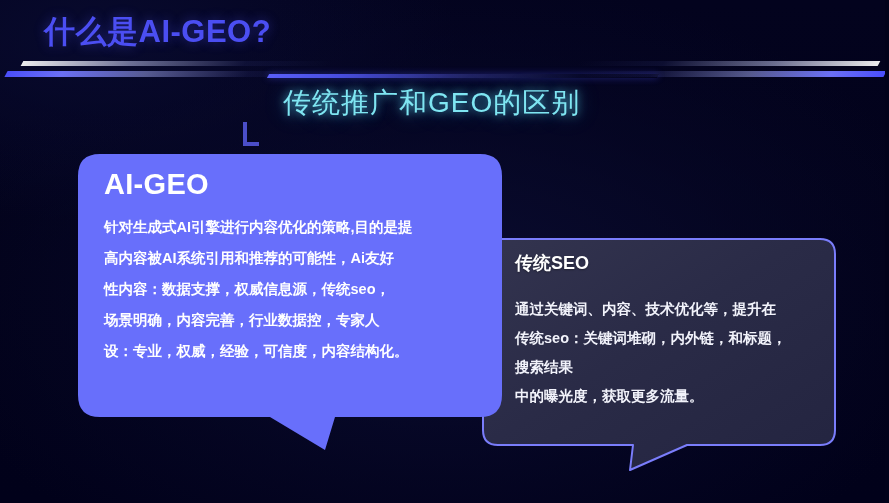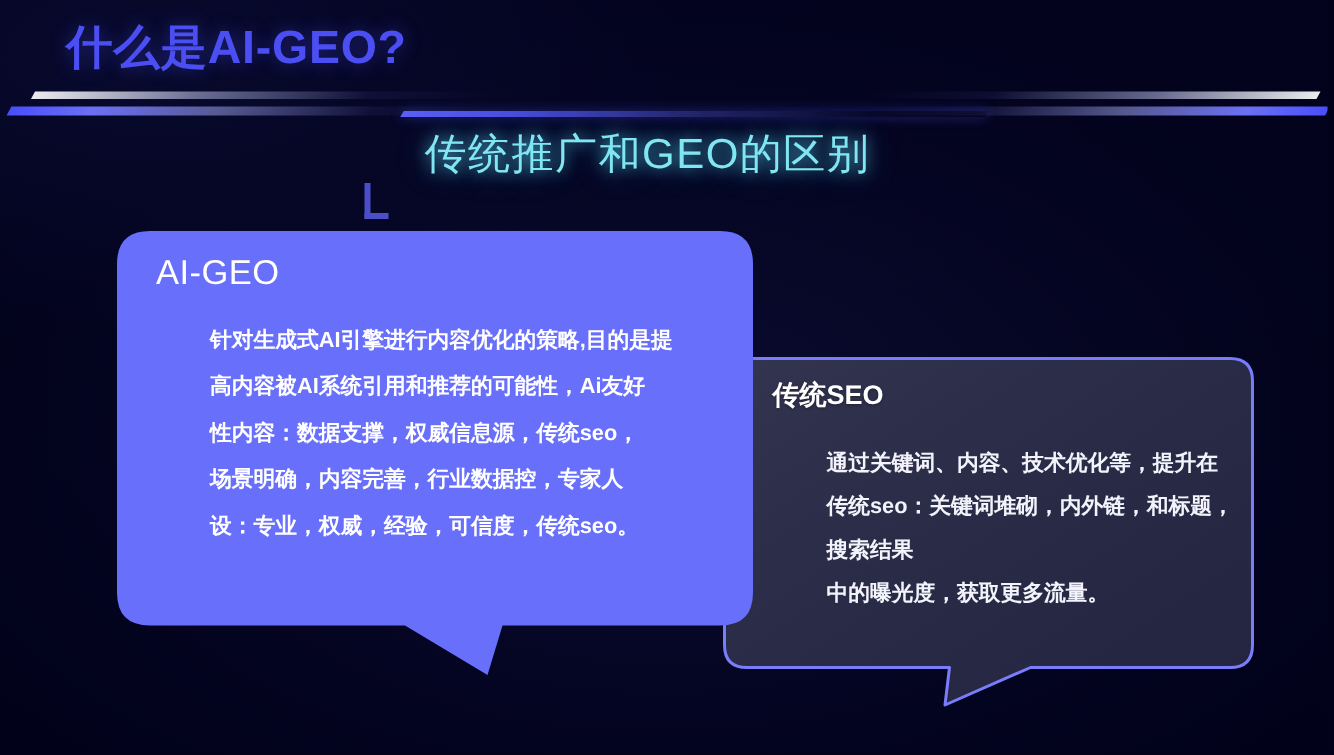--- a/index.html
+++ b/index.html
@@ -113,36 +113,36 @@
     font-weight: 700;
     line-height: 29px;
     color: #f2f3fb;
   }
 
   
   #bubble-geo { left: 78px; top: 154px; z-index: 2; }
   #bubble-geo .b-title {
     position: absolute;
     left: 26px; top: 14px;
-    font-size: 23px;
-    font-weight: 400;
+    font-size: 29px;
+    font-weight: 700;
     color: #ffffff;
     white-space: nowrap;
     letter-spacing: 0.3px;
   }
   #bubble-geo .b-body {
     position: absolute;
     left: 26px; top: 58px;
     width: 372px;
     font-size: 14.5px;
     font-weight: 700;
     line-height: 31px;
     color: #ffffff;
   }
-  .b-body div { white-space: nowrap; margin-left: 36px; }
+  .b-body div { white-space: nowrap; }
 </style>
 </head>
 <body>
 
 <div id="stage">
 
   <div class="rule l-white"></div>
   <div class="rule l-blue"></div>
   <div class="rule r-white"></div>
   <div class="rule r-blue"></div>
@@ -179,18 +179,18 @@
     <svg width="440" height="300" viewBox="0 0 440 300">
       <path d="M 22 0 L 402 0 Q 424 0 424 22 L 424 241 Q 424 263 402 263 L 257 263 L 247 296 L 192 263 L 22 263 Q 0 263 0 241 L 0 22 Q 0 0 22 0 Z" fill="#686ffb"></path>
     </svg>
     <div class="content">
       <div class="b-title">AI-GEO</div>
       <div class="b-body">
         <div>针对生成式AI引擎进行内容优化的策略,目的是提</div>
         <div>高内容被AI系统引用和推荐的可能性，Ai友好</div>
         <div>性内容：数据支撑，权威信息源，传统seo，</div>
         <div>场景明确，内容完善，行业数据控，专家人</div>
-        <div>设：专业，权威，经验，可信度，传统seo。</div>
+        <div>设：专业，权威，经验，可信度，内容结构化。</div>
       </div>
     </div>
   </div>
 
 </div>
 
 </body></html>

